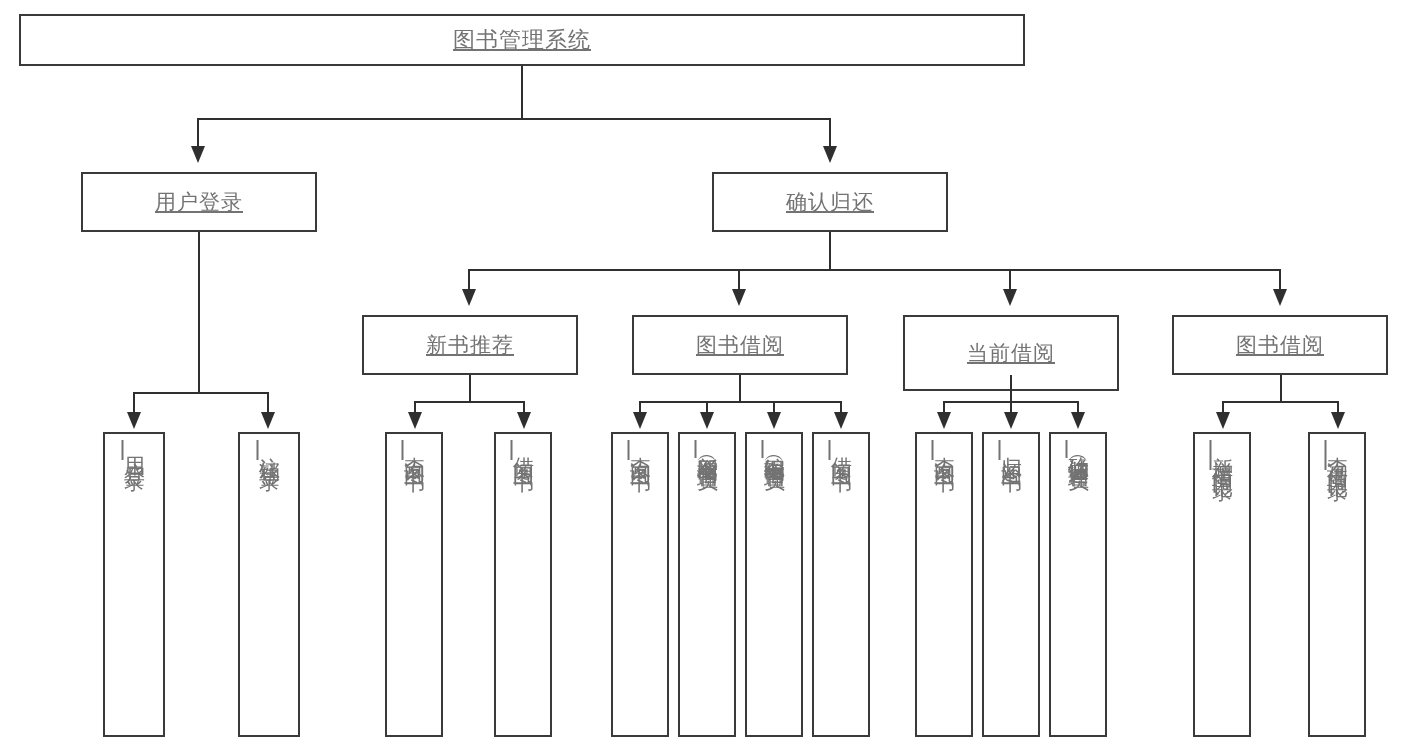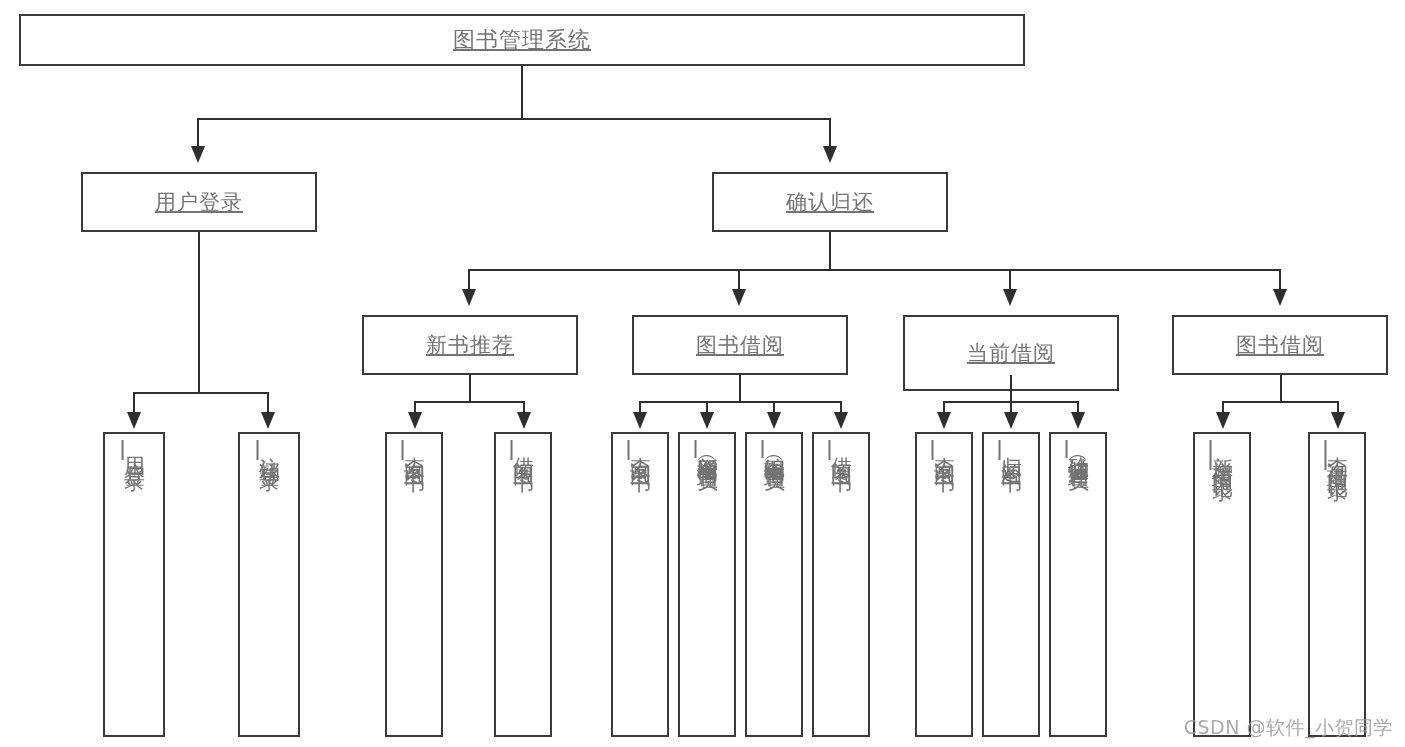--- a/index.html
+++ b/index.html
@@ -213,15 +213,14 @@
   <div class="arrow" style="left:1216px;top:412px;"></div>
   <div class="arrow" style="left:1331px;top:412px;"></div>
 
   <div class="node vert" style="left:1193px;top:432px;width:58px;height:305px;">
     <span class="lbl">新增借阅记录</span>
   </div>
   <div class="node vert" style="left:1308px;top:432px;width:58px;height:305px;">
     <span class="lbl">查询借阅记录</span>
   </div>
 
-  <div id="watermark">CSDN @软件_小贺同学</div>
 
 </div>
 
 </body></html>

